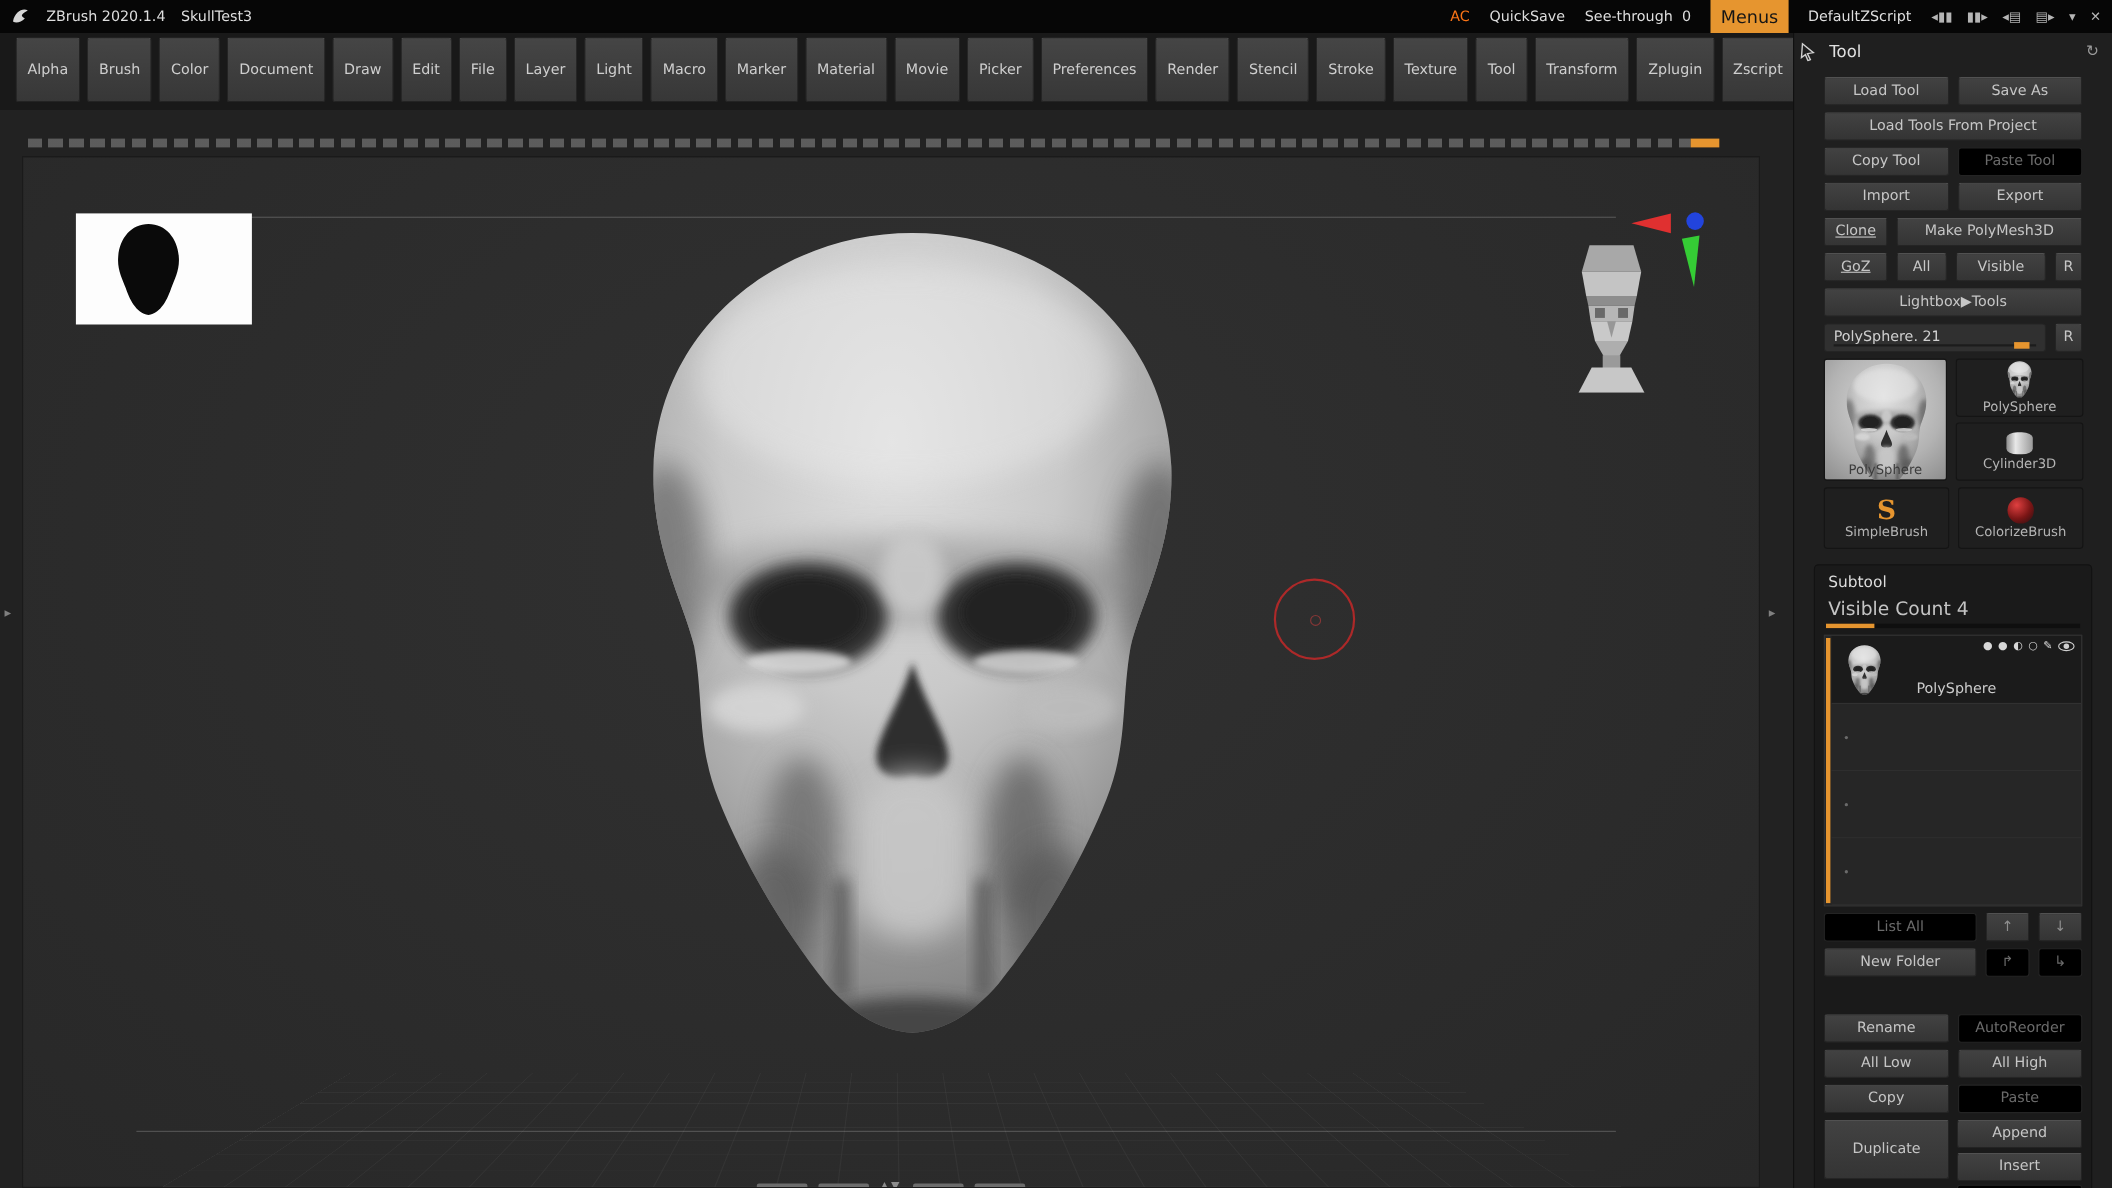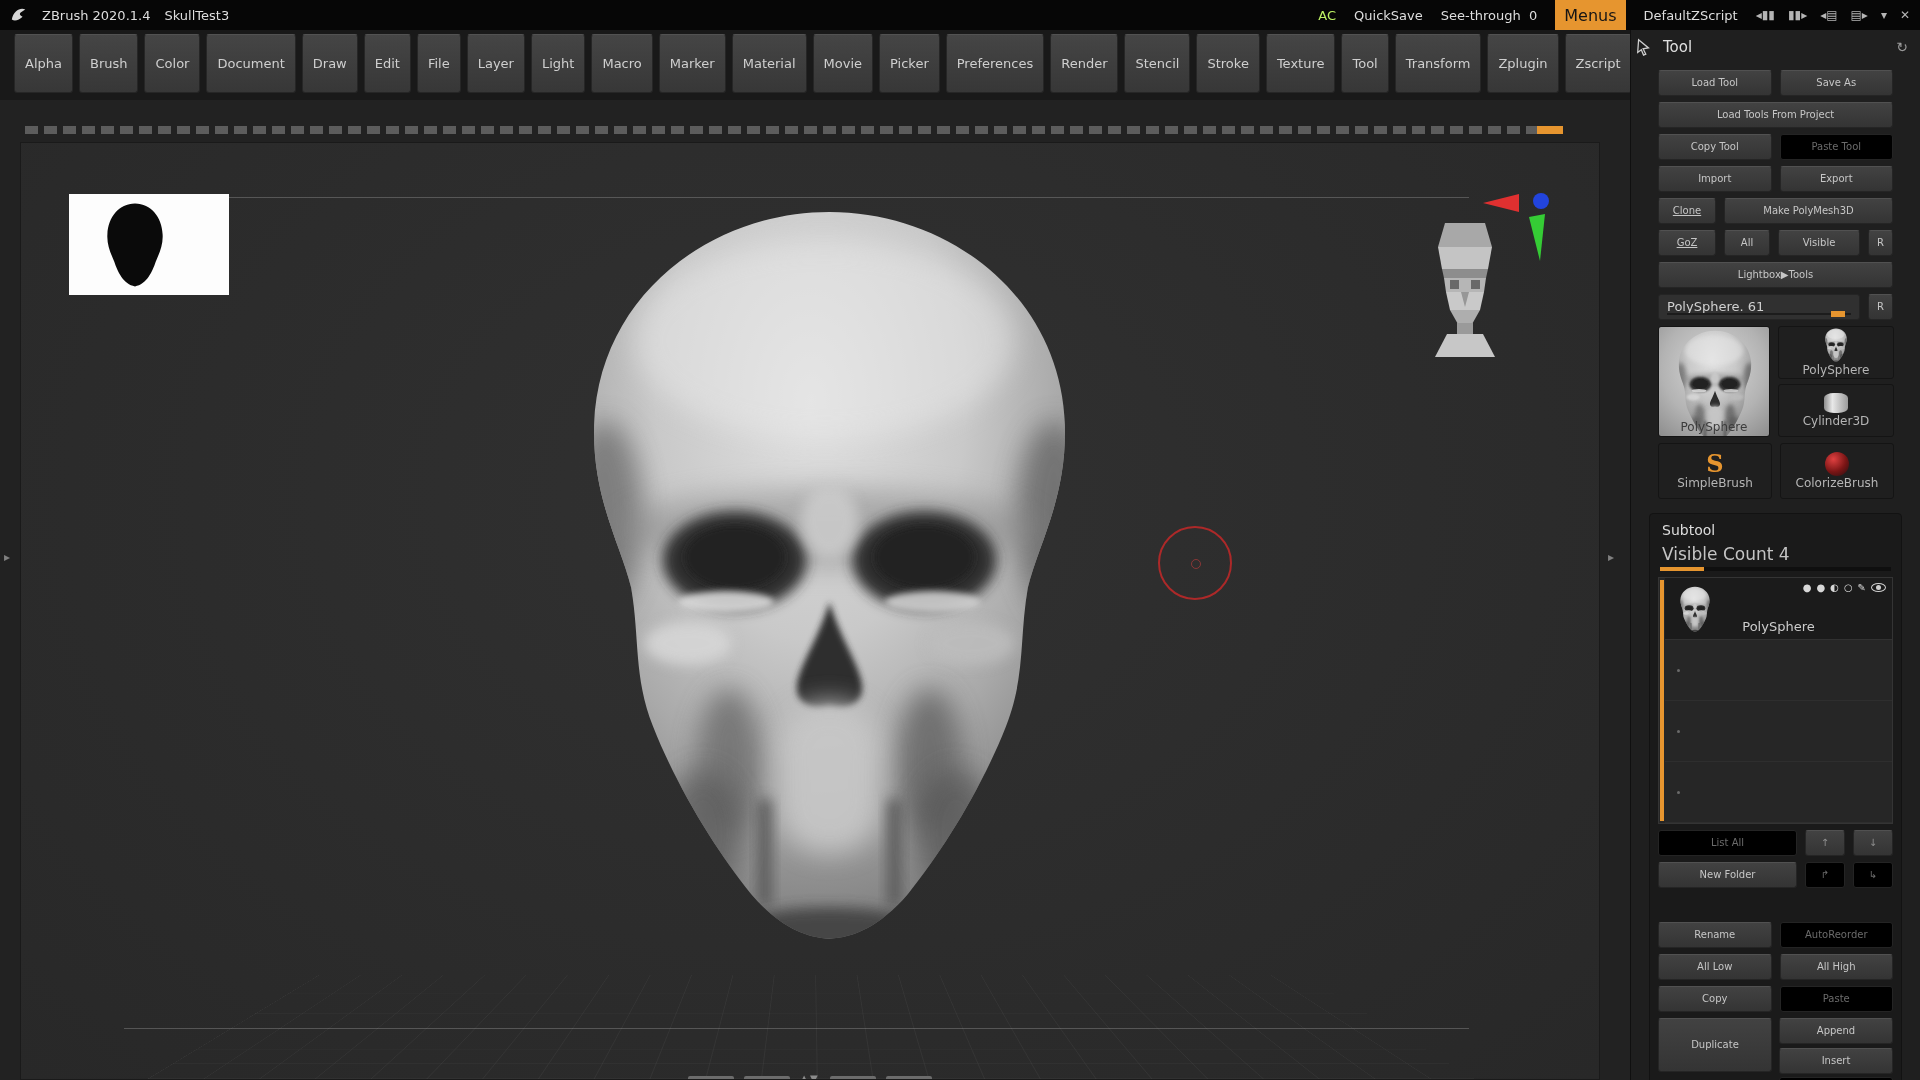--- a/index.html
+++ b/index.html
@@ -5,21 +5,21 @@
   * { margin:0; padding:0; box-sizing:border-box; }
   html,body { width:1920px; height:1080px; overflow:hidden; background:#232323;
               font-family:"DejaVu Sans","Liberation Sans",sans-serif; color:#c8c8c8; }
   body { position:relative; }
 
   
   .titlebar { position:absolute; top:0; left:0; width:1920px; height:30px; background:#060606;
               display:flex; align-items:center; gap:14px; padding:0 10px; font-size:13px; color:#dedede; }
   .titlebar .stats { color:#d6d6d6; }
   .tb-right { margin-left:auto; display:flex; align-items:center; gap:18px; }
-  .tb-dim { color:#bef264;margin-left:26px; }
+  .tb-dim { color:#f97316;margin-left:26px; }
   .menus-btn { background:#e6952f; color:#151515; padding:18px 9px; border-radius:2px; font-size:16px; }
   .seethrough { border-bottom:2px solid #e6952f; padding-bottom:17px; }
   .tb-icons { display:flex; gap:13px; color:#b5b5b5; font-size:12px; }
   .tb-icons span { cursor:default; }
   .logo-icon { width:18px; height:18px; display:inline-block; }
 
   
   .main { position:absolute; top:30px; left:0; right:0; bottom:0; display:flex; }
   .left-region { width:1630px; display:flex; flex-direction:column; }
   .right-panel { width:290px; background:#1f1f1f; border-left:1px solid #101010; position:relative; }
@@ -62,21 +62,21 @@
   .edge-arrow.left { left:4px; top:450px; }
   .edge-arrow.right { left:1608px; top:450px; }
 
   
   .panel-header { height:34px; display:flex; align-items:center; gap:10px; padding:0 12px 0 4px; }
   .panel-title { font-size:15px; color:#e0e0e0; }
   .refresh-icon { margin-left:auto; color:#9a9a9a; font-size:14px; }
   .pointer-icon { width:18px; height:18px; }
   .panel-body { padding:6px 27px 0 27px; }
   .prow { display:flex; gap:8px; margin-bottom:6px; }
-  .pbtn { height:26px; line-height:24px; font-size:10px; text-align:center; color:#c6c6c6;
+  .pbtn { height:26px; line-height:24px; font-size:13px; text-align:center; color:#c6c6c6;
           background:linear-gradient(#424242,#343434); border:1px solid #252525; border-top-color:#515151;
           border-radius:3px; flex:1; white-space:nowrap; overflow:hidden; }
   .pbtn.disabled { background:#000000; border-color:#242424; color:#6b6b6b; }
   .pbtn.narrow { flex:0 0 58px;text-decoration:underline; } .pbtn.xnarrow { flex:0 0 46px; }
   .pbtn.wide { flex:0 0 82px; } .pbtn.rbtn { flex:0 0 25px; }
   .slider-row { position:relative; flex:1; background:#303030; border:1px solid #242424; border-radius:3px;
           height:26px; line-height:24px; font-size:13px; padding-left:8px; color:#d0d0d0; }
   .slider-row .track { position:absolute; left:8px; right:8px; bottom:4px; height:2px; background:#1c1c1c; }
   .slider-row .handle { position:absolute; right:14px; bottom:2px; width:14px; height:6px; background:#e6952f; }
 
@@ -322,21 +322,21 @@
         <div class="pbtn narrow">GoZ</div>
         <div class="pbtn xnarrow">All</div>
         <div class="pbtn wide">Visible</div>
         <div class="pbtn rbtn">R</div>
       </div>
       <div class="prow">
         <div class="pbtn">Lightbox▶Tools</div>
       </div>
       <div class="prow">
         <div class="slider-row">
-          <span>PolySphere. 61</span>
+          <span>PolySphere. 21</span>
           <div class="track"></div>
           <div class="handle"></div>
         </div>
         <div class="pbtn rbtn">R</div>
       </div>
 
       <div class="thumbs">
         <div class="thumb-top">
           <div class="thumb-big">
             <svg viewBox="0 0 500 680">

